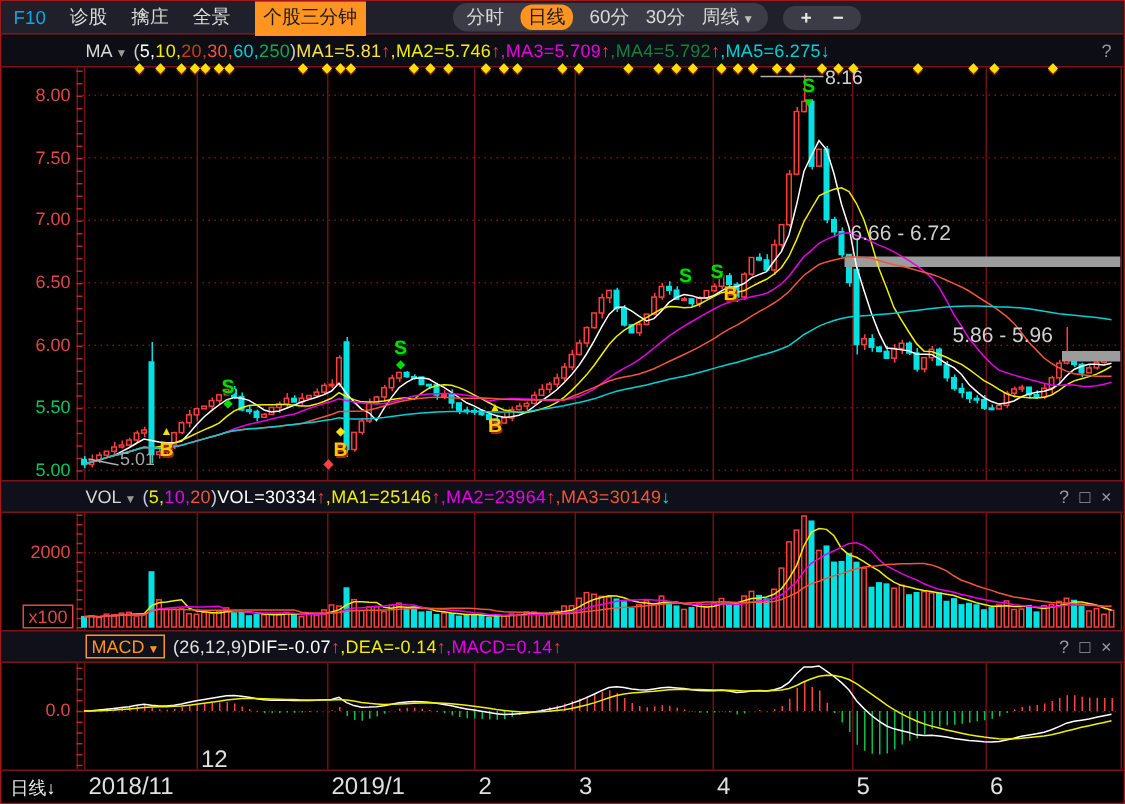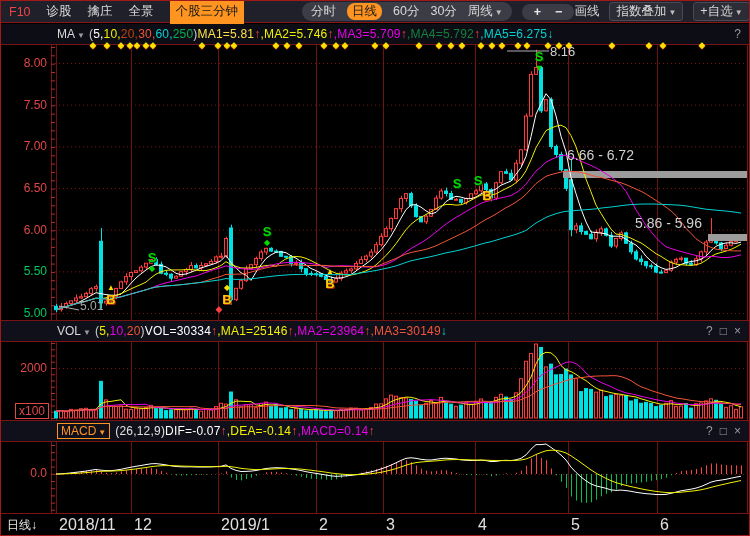--- a/index.html
+++ b/index.html
@@ -10,21 +10,21 @@
     border:1px solid #a01818; overflow:hidden;
   }
   
   #toolbar {
     position:absolute; top:0; left:0; right:0; height:22px;
     background:#20202a; border-bottom:1px solid #8b1515;
     display:flex; align-items:center; padding:0 8px;
     font-size:12.5px; color:#dcdcdc; white-space:nowrap;
   }
   .tb-item { margin-right:16px; cursor:default; }
-  .tb-f10 { color:#ef4444; }
+  .tb-f10 { color:#0ea5e9; }
   .tb-orange { background:#ff9420; color:#181818; padding:6px 6px; border-radius:2px; margin-right:0;text-align:right; }
   .tf-pill {
     display:flex; gap:11px; background:#3c3c46;
     border-radius:10px; padding:1px 9px; margin-left:58px;
   }
   .tf-opt { color:#d8d8d8; }
   .tf-active { background:#ff9420; color:#181818; padding:0 5px; border-radius:8px; }
   .caret { font-size:8px; color:#bdbdbd; margin-left:2px; }
   .zoom-pill {
     display:flex; align-items:center; gap:14px; background:#3c3c46;
@@ -84,26 +84,20 @@
       <span class="tf-opt">60分</span>
       <span class="tf-opt">30分</span>
       <span class="tf-opt"><span>周线</span><span class="caret">▼</span></span>
     </span>
 
     <span class="zoom-pill">
       <span>+</span>
       <span>−</span>
     </span>
 
-    <span class="tb-right">
-      <span class="tb-plain">画线</span>
-      <span class="tb-btn"><span>指数叠加</span><span class="caret">▼</span></span>
-      <span class="tb-btn"><span>+自选</span><span class="caret">▼</span></span>
-
-    </span>
   </div>
 
   <div id="ma-header" class="ind-row">
     <span class="ind-label"><span>MA</span><span class="caret">▼</span></span>
     <span id="ma-params" class="seg-wrap">
         <span style="color: rgb(204, 204, 204);">(</span>
         <span style="color: rgb(255, 255, 255);">5,</span>
         <span style="color: rgb(240, 240, 0);">10,</span>
         <span style="color: #c2410c;">20,</span>
         <span style="color: rgb(242, 85, 56);">30,</span>
@@ -852,21 +846,21 @@
       <div class="ytick" style="top: 96.6665px; color: rgb(224, 72, 72);">7.50</div>
       <div class="ytick" style="top: 138.333px; color: rgb(224, 72, 72);">7.00</div>
       <div class="ytick" style="top: 180px; color: rgb(224, 72, 72);">6.50</div>
       <div class="ytick" style="top: 221.666px; color: rgb(224, 72, 72);">6.00</div>
       <div class="ytick" style="top: 263.332px; color: rgb(0, 200, 96);">5.50</div>
       <div class="ytick" style="top: 304.999px; color: rgb(0, 200, 96);">5.00</div>
       <div class="ytick" style="top: 360px; color: rgb(224, 72, 72);">2000</div>
       <div class="" style="position: absolute; left: 14px; top: 402px; color: rgb(224, 72, 72); border: 1px solid rgb(224, 72, 72); font-size: 12px; padding: 0px 3px;">x100</div>
       <div class="ytick" style="top: 465px; color: rgb(224, 72, 72);">0.0</div>
       <div class="x-label" style="left: 58px; top: 515px;">2018/11</div>
-      <div class="x-label" style="left: 133px; top: 515px;">12</div>
+      <div class="x-label" style="left: 133px; top: 497px;">12</div>
       <div class="x-label" style="left: 220px; top: 515px;">2019/1</div>
       <div class="x-label" style="left: 318px; top: 515px;">2</div>
       <div class="x-label" style="left: 385px; top: 515px;">3</div>
       <div class="x-label" style="left: 477px; top: 515px;">4</div>
       <div class="x-label" style="left: 570px; top: 515px;">5</div>
       <div class="x-label" style="left: 659px; top: 515px;">6</div>
       <div class="marker diamond" style="left: 92px; top: 40px;">◆</div>
       <div class="marker diamond" style="left: 106px; top: 40px;">◆</div>
       <div class="marker diamond" style="left: 120px; top: 40px;">◆</div>
       <div class="marker diamond" style="left: 129px; top: 40px;">◆</div>

